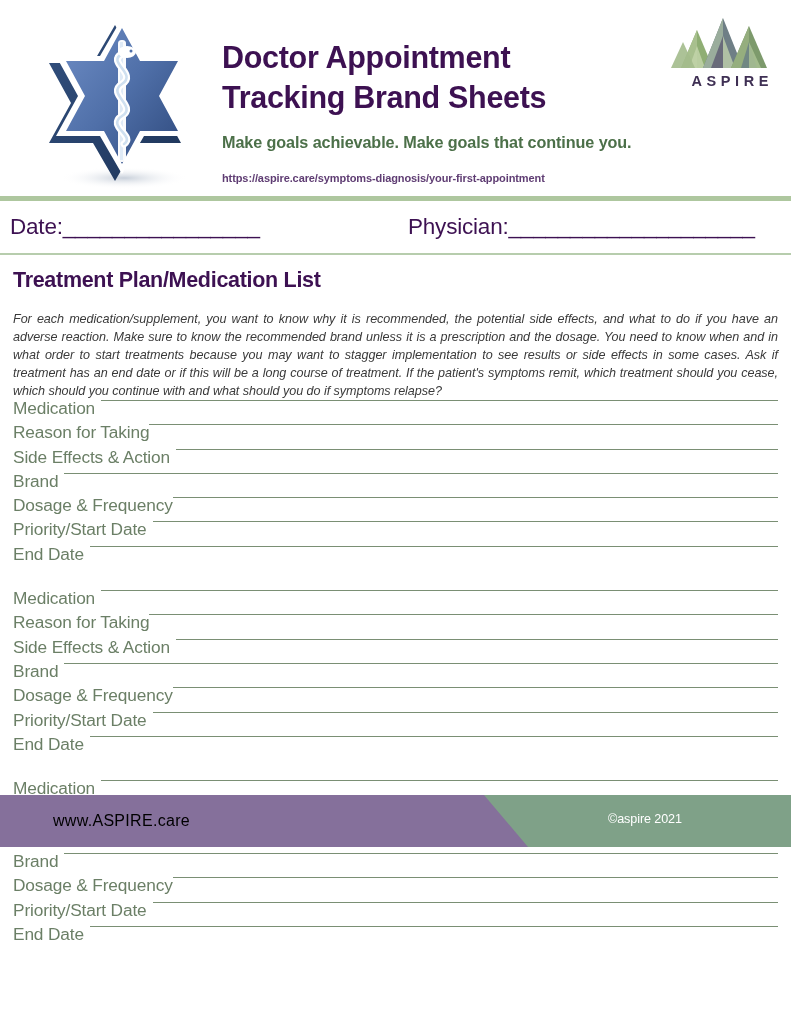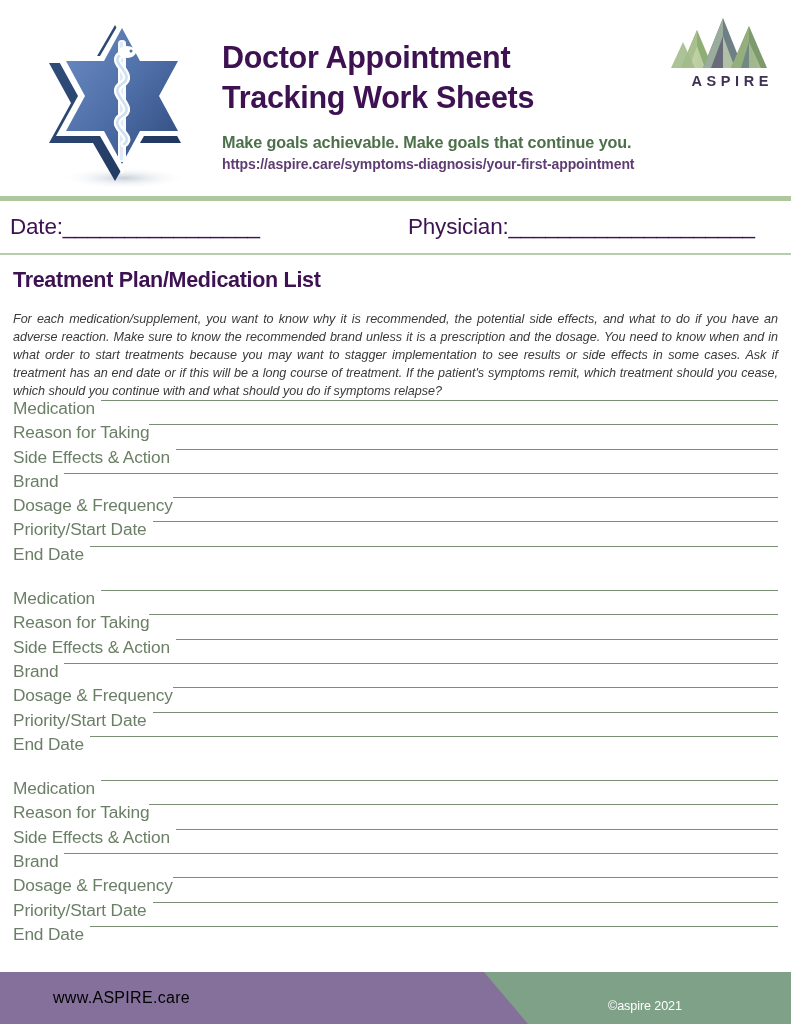--- a/index.html
+++ b/index.html
@@ -8,21 +8,21 @@
     width: 791px;
     height: 1024px;
     background: #ffffff;
     font-family: "Liberation Sans", sans-serif;
     overflow: hidden;
   }
 
   .page {
     position: relative;
     width: 791px;
-    height: 1024px;
+    height: 847px;
     background: #ffffff;
     border-radius: 26px;
   }
 
   
   .header {
     position: relative;
     height: 196px;
     width: 791px;
   }
@@ -53,22 +53,22 @@
   .tagline {
     margin-top: 16px;
     font-size: 16.2px;
     font-weight: bold;
     color: #4c7049;
     letter-spacing: -0.1px;
     white-space: nowrap;
   }
 
   .site-url {
-    margin-top: 4px;
-    font-size: 14px;
+    margin-top: 20px;
+    font-size: 11px;
     font-weight: bold;
     color: #5f3d73;
     letter-spacing: -0.1px;
     white-space: nowrap;
   }
 
   .aspire-logo {
     position: absolute;
     right: 18px;
     top: 16px;
@@ -200,21 +200,20 @@
     color: #000000;
     letter-spacing: 0.3px;
   }
   .footer-right-text {
     position: absolute;
     left: 608px;
     top: 17px;
     font-size: 12.6px;
     color: #ffffff;
     letter-spacing: -0.1px;
-    margin-top: 10px;
   }
 </style>
 </head>
 <body>
 
 <div class="page">
 
   <div class="header">
 
     <svg class="logo-star" viewBox="0 0 180 180">
@@ -249,21 +248,21 @@
       <rect x="88" y="30" width="3" height="118" fill="#d8e6f4" opacity="0.8"></rect>
       <path d="M90 42 C 74 50, 106 62, 90 72 C 74 82, 106 94, 90 104 C 74 114, 104 124, 92 132" fill="none" stroke="#ffffff" stroke-width="7" stroke-linecap="round"></path>
       <path d="M90 42 C 74 50, 106 62, 90 72 C 74 82, 106 94, 90 104 C 74 114, 104 124, 92 132" fill="none" stroke="#cfe0f0" stroke-width="2.6" stroke-linecap="round"></path>
       <ellipse cx="95" cy="40" rx="9" ry="6" fill="#ffffff"></ellipse>
       <circle cx="99" cy="39" r="1.5" fill="#4f6fa8"></circle>
     </svg>
 
     <div class="header-text">
       <div class="doc-title">
         <div>Doctor Appointment</div>
-        <div>Tracking Work Sheets</div>
+        <div>Tracking Brand Sheets</div>
       </div>
       <div class="tagline">Make goals achievable. Make goals that continue you.</div>
       <div class="site-url">https://aspire.care/symptoms-diagnosis/your-first-appointment</div>
     </div>
 
     <div class="aspire-logo">
       <svg class="aspire-peaks" viewBox="0 0 110 52">
         <polygon points="18,52 34,14 50,52" fill="#8fae74"></polygon>
         <polygon points="18,52 34,14 34,52" fill="#a8c08e"></polygon>
         <polygon points="26,52 34,30 42,52" fill="#c2d3a9" opacity="0.85"></polygon>

